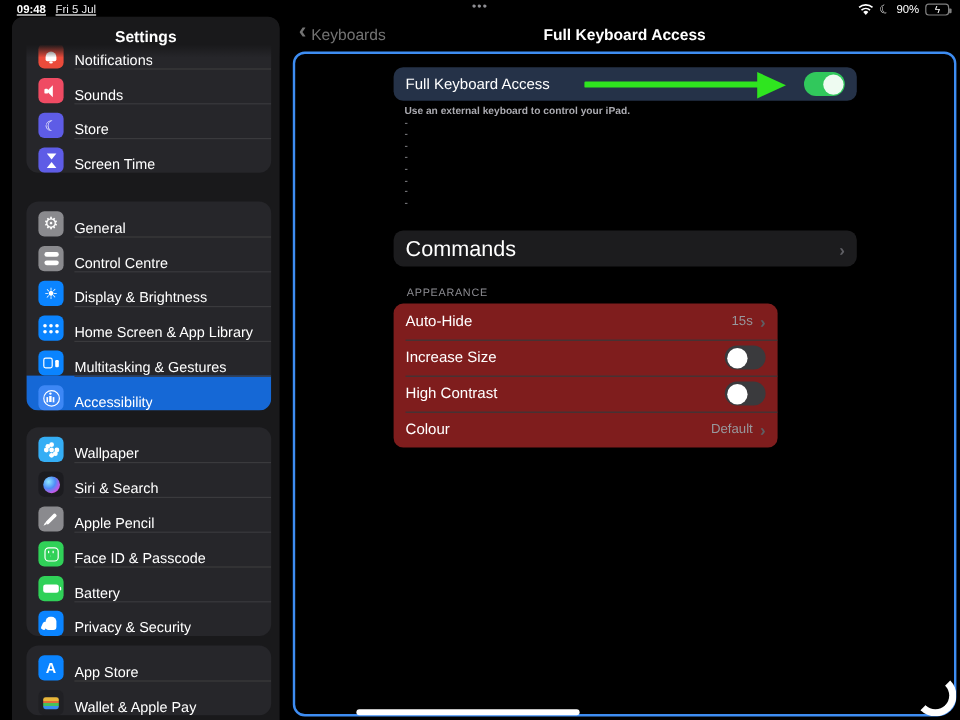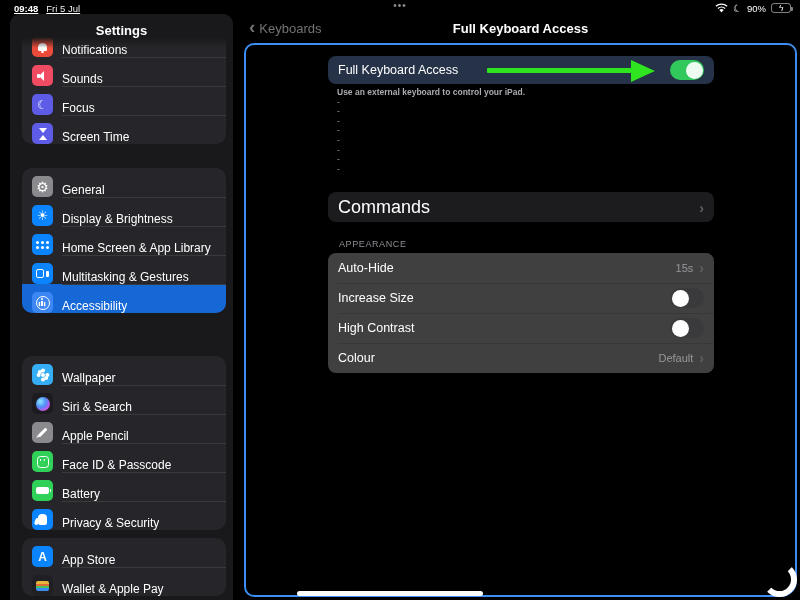--- a/index.html
+++ b/index.html
@@ -101,21 +101,21 @@
   .help{position:absolute;left:337px;top:88px;width:376px;font-size:8.5px;line-height:9.6px;color:#9b9ba1;}
   .help-intro{font-weight:700;color:#ababb1;}
   .kb-line::before{content:"-";margin-right:4px;}
 
   .card-commands{position:absolute;left:328px;top:192px;width:386px;height:30px;background:#1c1c1e;border-radius:8px;
                  display:flex;align-items:center;padding:0 10px;box-sizing:border-box;font-size:18px;cursor:pointer;}
   .chevron-right::before{content:"›";color:#5f5f64;font-size:14px;font-weight:700;}
   .card-commands .chevron-right{margin-left:auto;}
 
   .appearance-label{position:absolute;left:339px;top:239px;font-size:9px;letter-spacing:.6px;color:#8d8d93;}
-  .card-appearance{position:absolute;left:328px;top:253px;width:386px;background:#404040;border-radius:8px;overflow:hidden;}
+  .card-appearance{position:absolute;left:328px;top:253px;width:320px;background:#7f1d1d;border-radius:8px;overflow:hidden;}
   .arow{display:flex;align-items:center;height:30px;padding:0 10px;position:relative;font-size:12.5px;}
   .arow + .arow::before{content:"";position:absolute;left:10px;right:0;top:0;height:1px;background:#38383a;}
   .arow .value{margin-left:auto;color:#98989d;font-size:11px;}
   .arow .chevron-right{margin-left:6px;}
   .arow .toggle{margin-left:auto;}
   .arow[data-acc="toggle-off"] .toggle{background:#3a3a3d;}
   .arow[data-acc="toggle-off"] .toggle::after{left:1.5px;}
 
   .home-indicator{position:absolute;left:297px;top:591px;width:186px;height:5px;border-radius:3px;background:#fff;z-index:7;}
   .corner-curl{position:absolute;right:3px;bottom:3px;width:23px;height:23px;border:6px solid transparent;
@@ -157,35 +157,41 @@
         <div class="srow">
     <span class="sicon icon-speaker" style="background: rgb(239, 75, 99);">
             <span class="glyph"></span>
           </span>
     <span class="slabel">Sounds</span>
   </div>
         <div class="srow">
     <span class="sicon icon-moon" style="background: rgb(94, 92, 230);">
             <span class="glyph"></span>
           </span>
-    <span class="slabel">Focus</span>
+    <span class="slabel">Store</span>
   </div>
         <div class="srow">
     <span class="sicon icon-hourglass" style="background: rgb(94, 92, 230);">
             <span class="glyph"></span>
           </span>
     <span class="slabel">Screen Time</span>
   </div>
       </div>
     <div class="group" id="group2">
         <div class="srow">
     <span class="sicon icon-gear" style="background: rgb(138, 138, 142);">
             <span class="glyph"></span>
           </span>
     <span class="slabel">General</span>
+  </div>
+        <div class="srow">
+    <span class="sicon icon-control" style="background: rgb(138, 138, 142);">
+            <span class="glyph"></span>
+          </span>
+    <span class="slabel">Control Centre</span>
   </div>
         <div class="srow">
     <span class="sicon icon-sun" style="background: rgb(10, 132, 255);">
             <span class="glyph"></span>
           </span>
     <span class="slabel">Display &amp; Brightness</span>
   </div>
         <div class="srow">
     <span class="sicon icon-grid" style="background: rgb(10, 132, 255);">
             <span class="glyph"></span>

